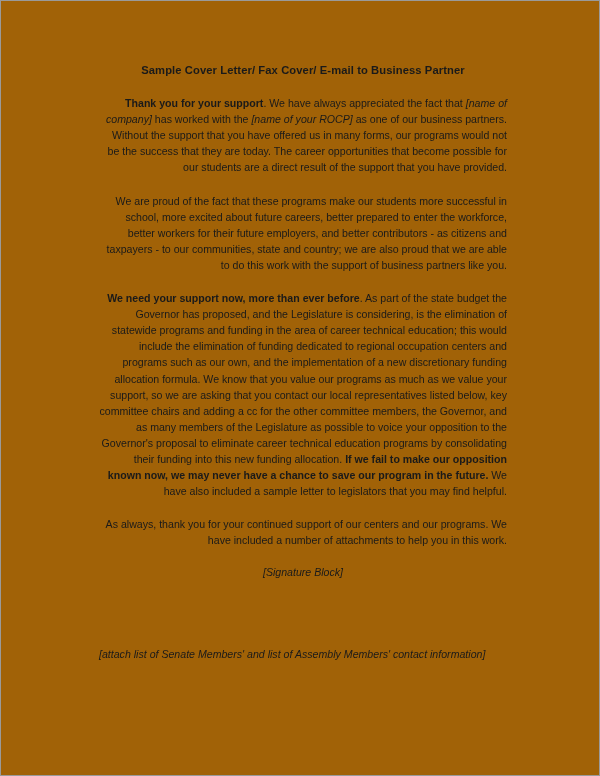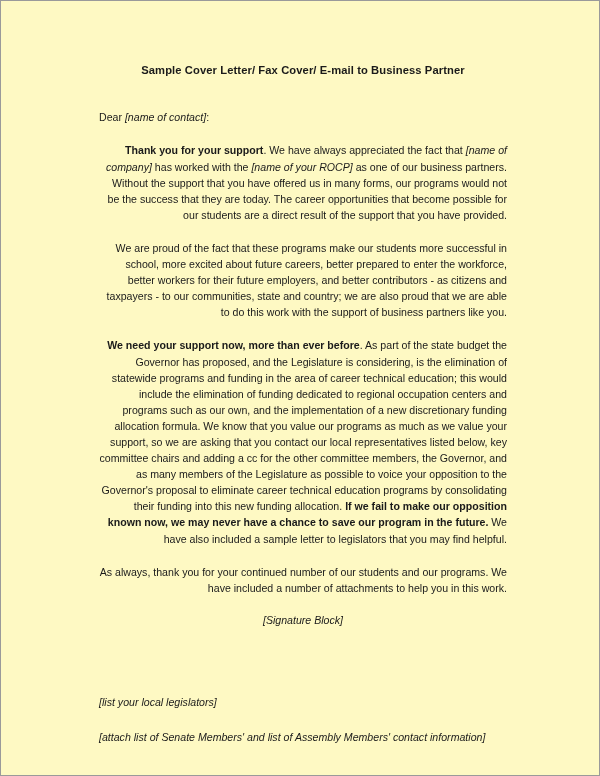--- a/index.html
+++ b/index.html
@@ -5,21 +5,21 @@
   html, body {
     margin: 0;
     padding: 0;
     background: #ffffff;
   }
   .page {
     position: relative;
     width: 600px;
     height: 776px;
     box-sizing: border-box;
-    background: #fef9c3;
+    background: #a16207;
     border: 1px solid #9a9a9a;
     overflow: hidden;
     font-family: "Liberation Sans", sans-serif;
     color: #1a1a1a;
   }
   .content {
     position: absolute;
     left: 98px;
     top: 0;
     width: 408px;
@@ -68,32 +68,30 @@
   .bd { font-weight: bold; }
 </style>
 </head>
 <body>
 
 <div class="page">
   <div class="content">
 
     <h1 class="doc-title">Sample Cover Letter/ Fax Cover/ E-mail to Business Partner</h1>
 
-    <p class="salutation"><span>Dear </span><span class="it">[name of contact]</span><span>:</span></p>
 
     <p class="body-para"><span class="bd">Thank you for your support</span><span>. We have always appreciated the fact that </span><span class="it">[name of company]</span><span> has worked with the </span><span class="it">[name of your ROCP]</span><span> as one of our business partners. Without the support that you have offered us in many forms, our programs would not be the success that they are today.  The career opportunities that become possible for our students are a direct result of the support that you have provided.</span></p>
 
     <p class="body-para">We are proud of the fact that these programs make our students more successful in school, more excited about future careers, better prepared to enter the workforce, better workers for their future employers, and better contributors - as citizens and taxpayers - to our communities, state and country; we are also proud that we are able to do this work with the support of business partners like you.</p>
 
     <p class="body-para"><span class="bd">We need your support now, more than ever before</span><span>.  As part of the state budget the Governor has proposed, and the Legislature is considering, is the elimination of statewide programs and funding in the area of career technical education; this would include the elimination of funding dedicated to regional occupation centers and programs such as our own, and the implementation of a new discretionary funding allocation formula.  We know that you value our programs as much as we value your support, so we are asking that you contact our local representatives listed below, key committee chairs and adding a cc for the other committee members, the Governor, and as many members of the Legislature as possible to voice your opposition to the Governor's proposal to eliminate career technical education programs by consolidating their funding into this new funding allocation. </span><span class="bd">If we fail to make our opposition known now, we may never have a chance to save our program in the future.</span><span> We have also included a sample letter to legislators that you may find helpful.</span></p>
 
-    <p class="body-para">As always, thank you for your continued number of our students and our programs. We have included a number of attachments to help you in this work.</p>
+    <p class="body-para">As always, thank you for your continued support of our centers and our programs. We have included a number of attachments to help you in this work.</p>
 
     <p class="signature-block it">[Signature Block]</p>
 
     <ul class="attachments">
-      <li class="it">[list your local legislators]</li>
       <li class="it">[attach list of Senate Members' and list of Assembly Members' contact information]</li>
 
     </ul>
 
   </div>
 </div>
 
 </body></html>

